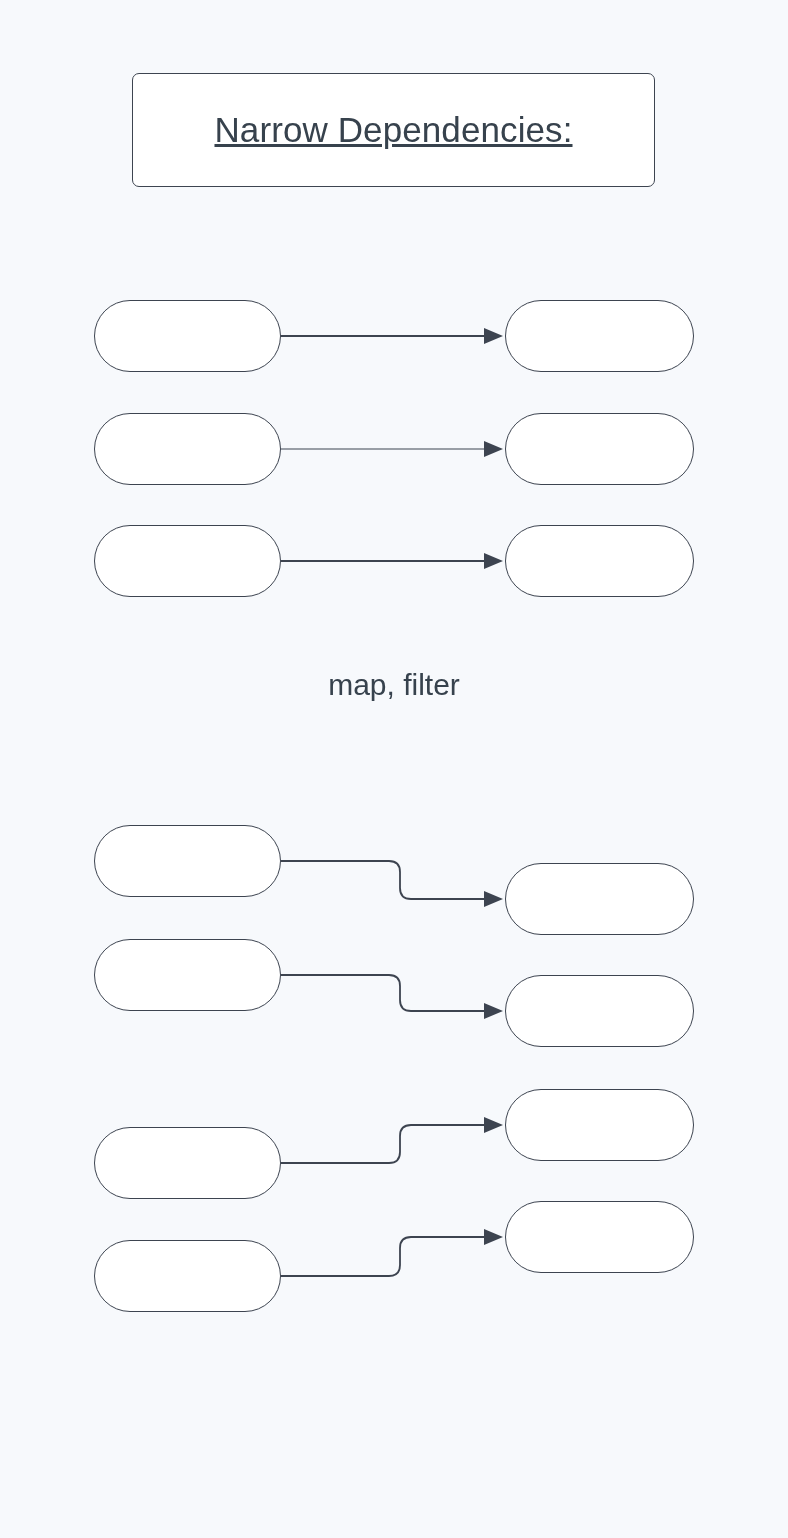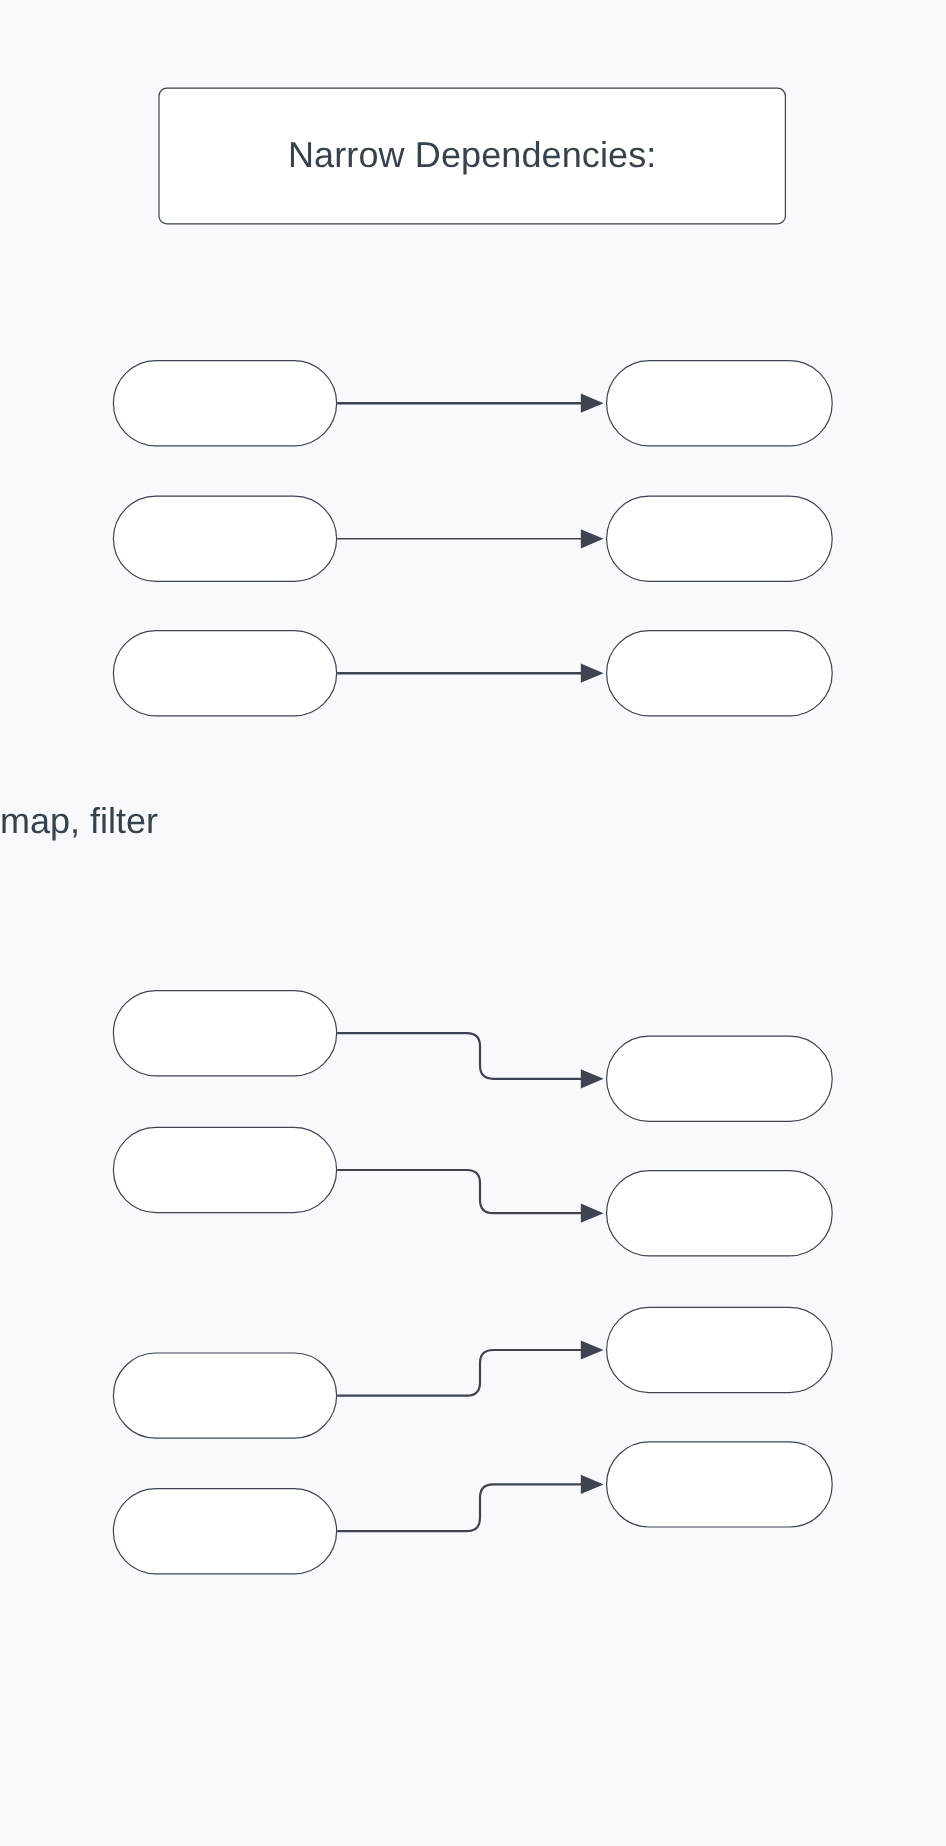--- a/index.html
+++ b/index.html
@@ -37,45 +37,46 @@
     height: 114px;
     box-sizing: border-box;
     background: #ffffff;
     border: 1.4px solid #3d4450;
     border-radius: 7px;
     display: flex;
     align-items: center;
     justify-content: center;
   }
   .title-text {
-    font-size: 30px;
+    font-size: 35px;
     color: #37424d;
     letter-spacing: 0.1px;
     white-space: nowrap;
+    text-decoration: underline;
   }
   
   .node {
     position: absolute;
     height: 72px;
     box-sizing: border-box;
     background: #ffffff;
     border: 1.6px solid #3d4450;
     border-radius: 36px;
     display: flex;
     align-items: center;
     justify-content: center;
     font-size: 19px;
     color: #37424d;
   }
   
   .caption {
     position: absolute;
     width: 788px;
     left: 0;
-    text-align: left;
+    text-align: center;
     font-size: 30px;
     color: #37424d;
     white-space: nowrap;
   }
 </style>
 </head>
 <body>
 
 <div id="diagram-root">
 

